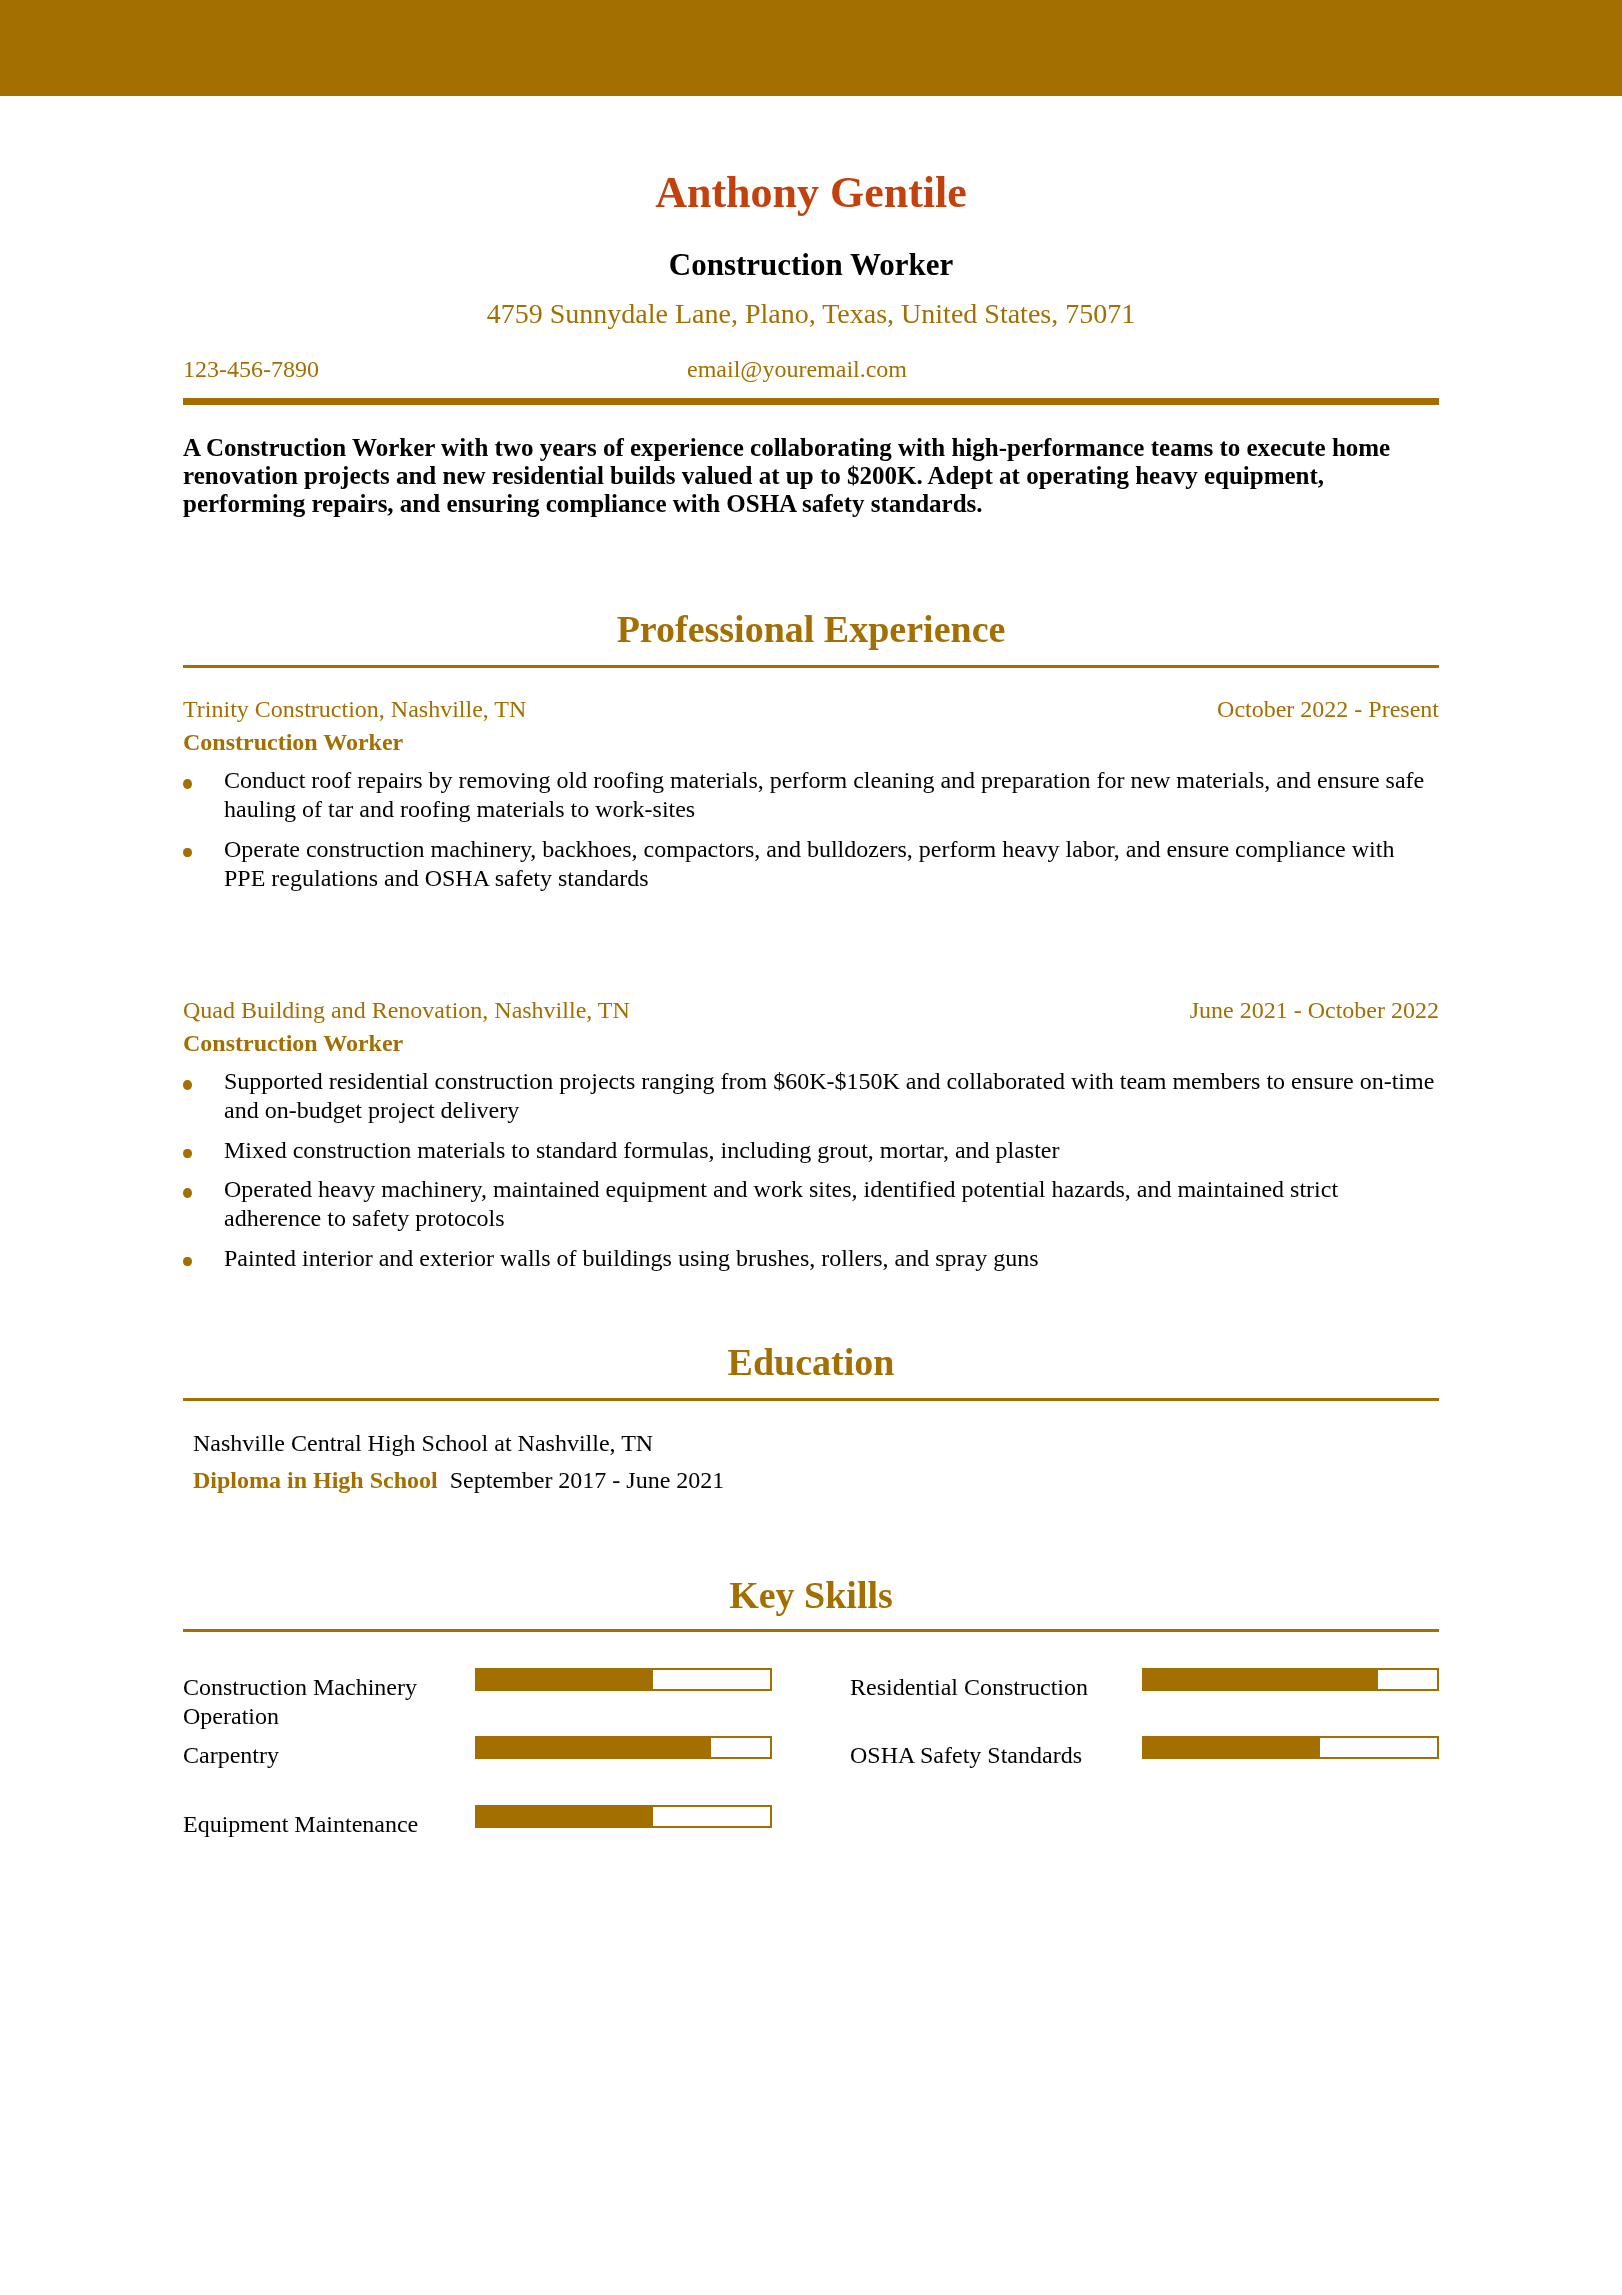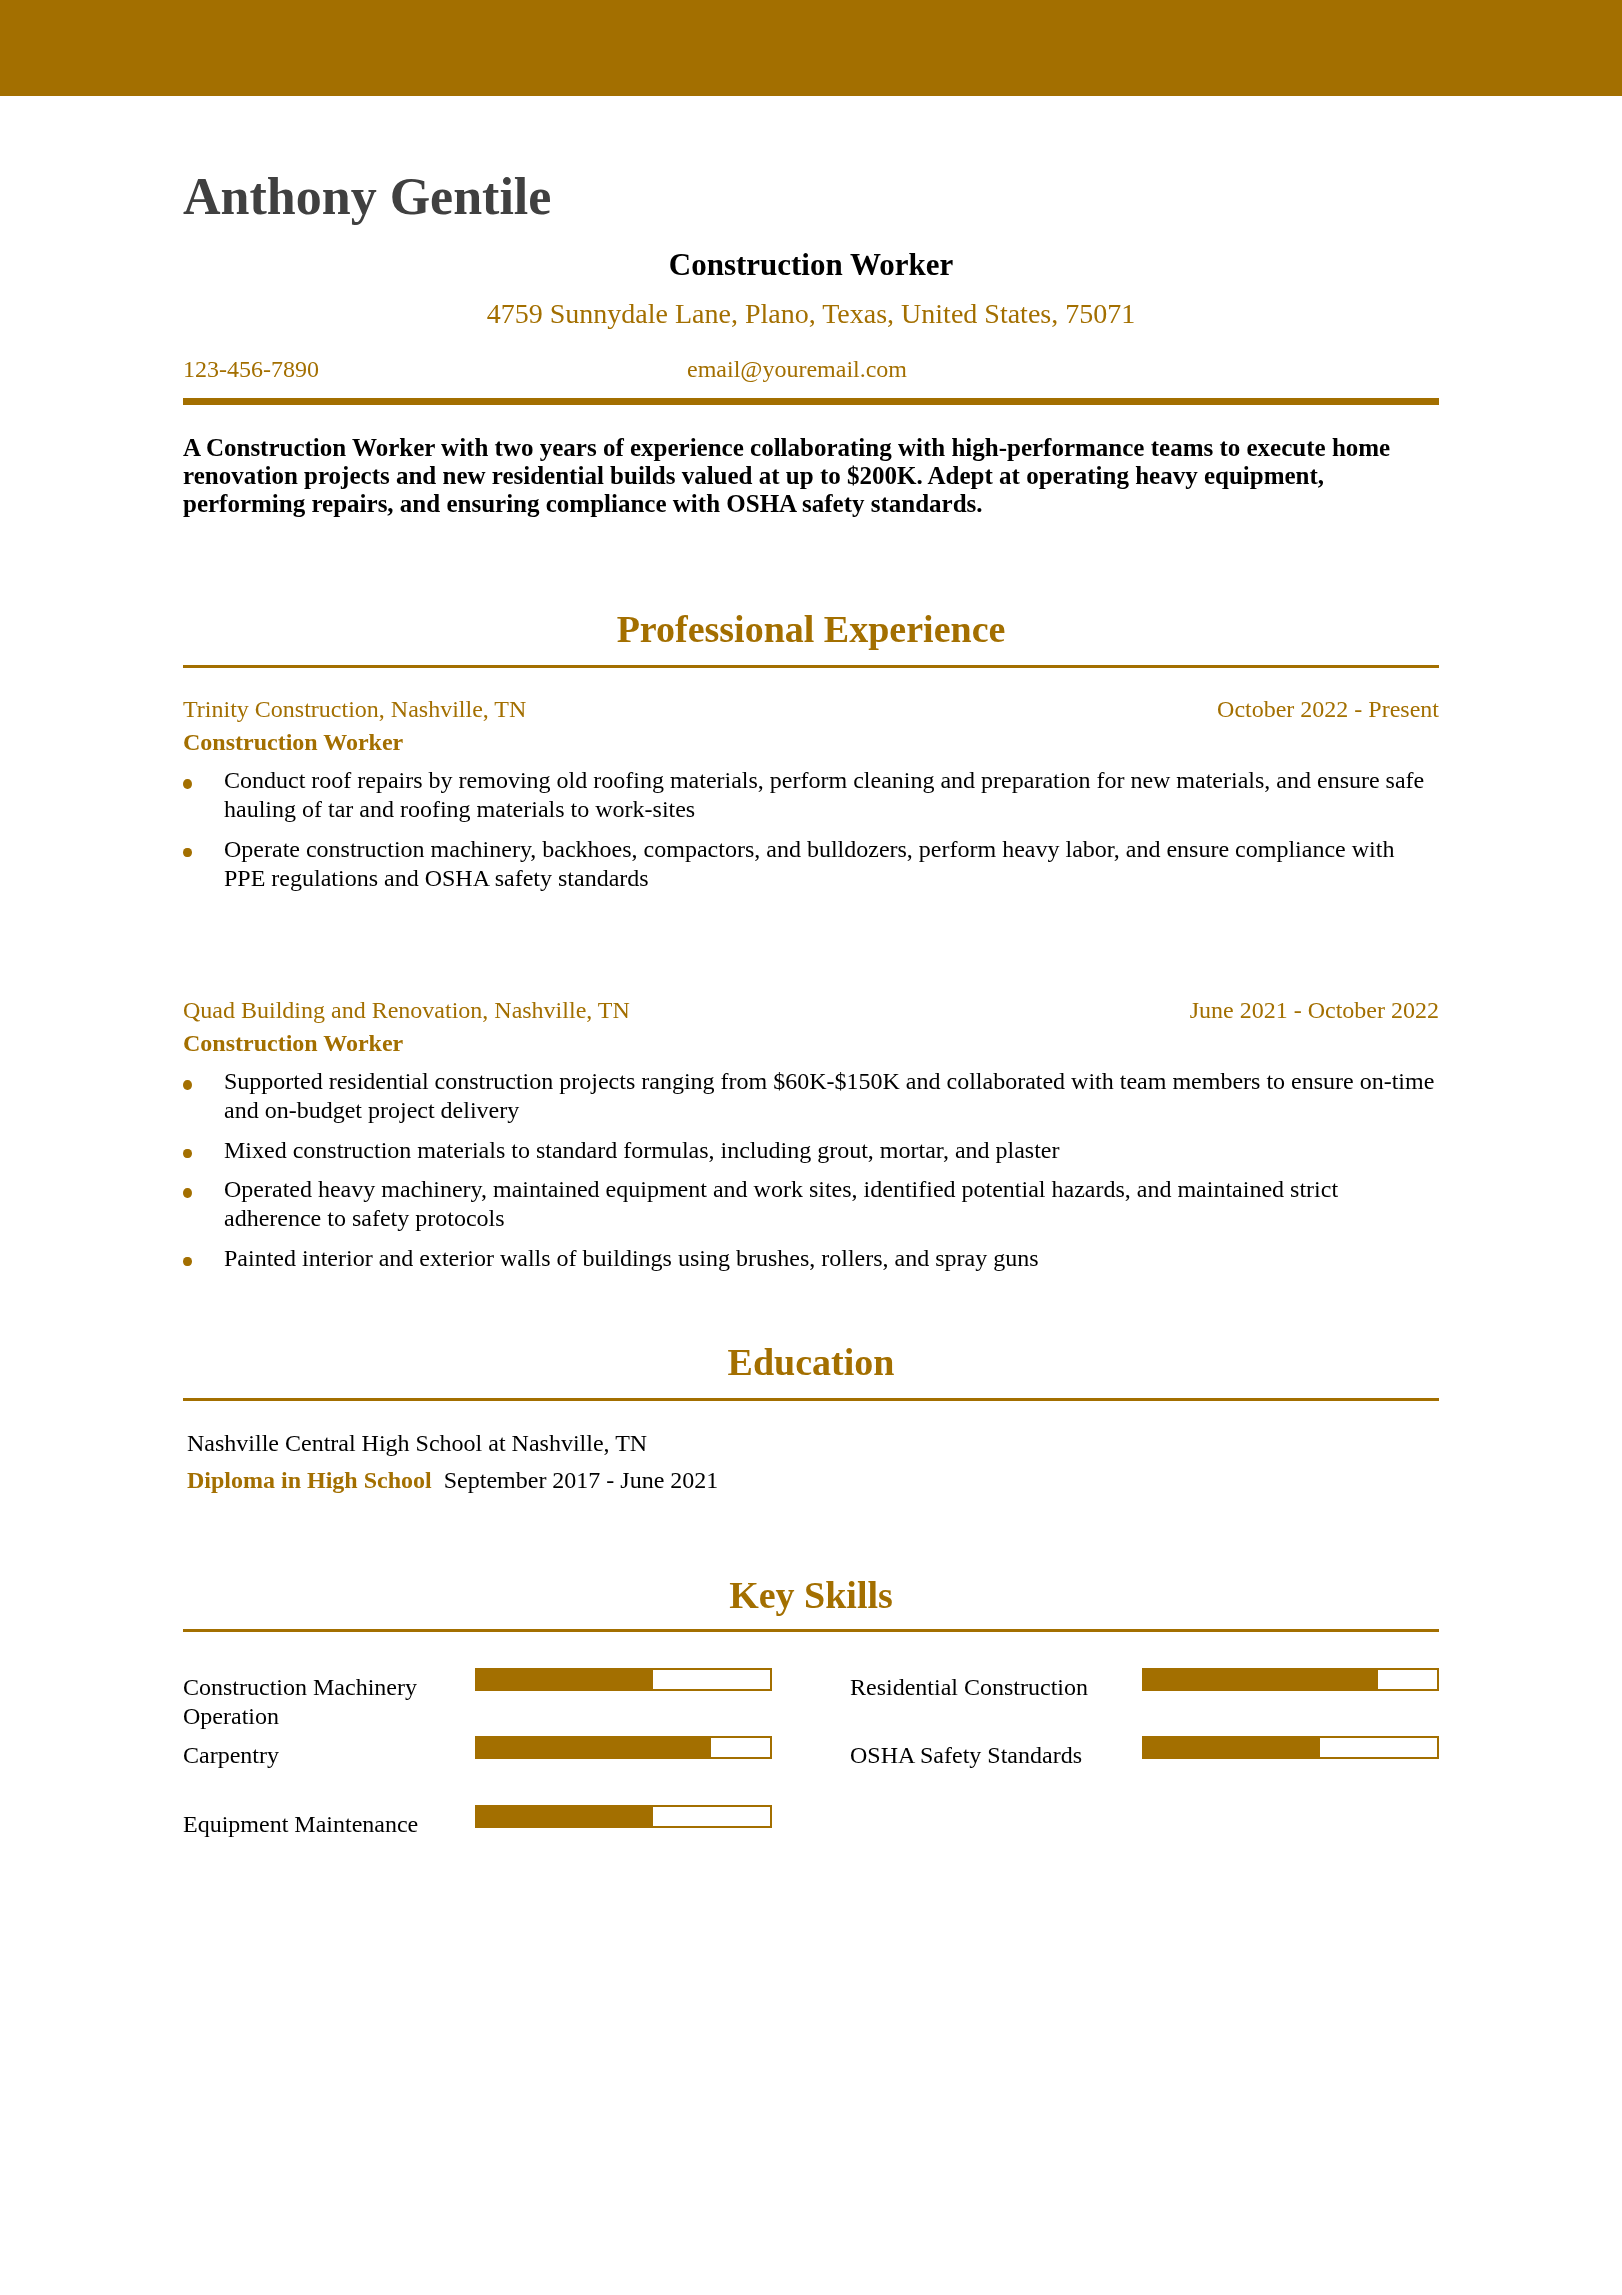--- a/index.html
+++ b/index.html
@@ -1,40 +1,40 @@
 <!DOCTYPE html>
 <html style="font-size:10.5px"><head>
 <meta charset="utf-8">
 <style>
   html, body { margin: 0; padding: 0; background: #ffffff; }
   body { width: 1622px; height: 2295px; position: relative; overflow: hidden;
          font-family: "Liberation Serif", "DejaVu Serif", serif; color: #111; }
   .band { position: absolute; left: 0; top: 0; width: 1622px; height: 96px; background: #A36F00; }
   .page { position: absolute; left: 183px; top: 0; width: 1256px; }
-  .name { position: absolute; top: 171px; left: 0; width: 1256px; text-align: left;
-          font-size: 52px; font-weight: bold; color: #404040; line-height: 1; }
+  .name { position: absolute; top: 171px; left: 0; width: 1256px; text-align: center;
+          font-size: 44px; font-weight: bold; color: #c2410c; line-height: 1; }
   .jobtitle { position: absolute; top: 249px; left: 0; width: 1256px; text-align: center;
           font-size: 31px; font-weight: bold; color: #000; line-height: 1; }
   .address { position: absolute; top: 300px; left: 0; width: 1256px; text-align: center;
           font-size: 28px; color: #A36F00; line-height: 1; }
   .phone { position: absolute; top: 357px; left: 0; font-size: 24px; color: #A36F00; line-height: 1; }
   .email { position: absolute; top: 357px; left: 504px; font-size: 24px; color: #A36F00; line-height: 1; }
   .thickrule { position: absolute; top: 398px; left: 0; width: 1256px; height: 6.5px; background: #A36F00; }
   .summary { position: absolute; top: 434px; left: 0; width: 1256px; font-size: 25px; font-weight: bold;
           line-height: 28px; color: #000; }
   .section-title { position: absolute; left: 0; width: 1256px; text-align: center; font-size: 38px;
           font-weight: bold; color: #A36F00; line-height: 1; }
   .rule { position: absolute; left: 0; width: 1256px; height: 2.6px; background: #A36F00; }
   .job { position: absolute; left: 0; width: 1256px; }
   .job-head { display: flex; justify-content: space-between; font-size: 24px; color: #A36F00; line-height: 29px; }
   .job-role { font-size: 24px; font-weight: bold; color: #A36F00; line-height: 37px; }
   .bullets { list-style: none; margin: 5.2px 0 0 0; padding: 0; }
   .bullets li { position: relative; padding-left: 41px; font-size: 24px; line-height: 29px; color: #000; margin-bottom: 10.5px; }
   .bullets li .dot { position: absolute; left: 0; top: 13px; width: 8.5px; height: 9.8px; border-radius: 50%; background: #A36F00; }
-  .edu { position: absolute; left: 4px; width: 1256px; font-size: 24px; line-height: 37px; color: #000; }
+  .edu { position: absolute; left: 10px; width: 1256px; font-size: 24px; line-height: 37px; color: #000; }
   .edu .degree { font-weight: bold; color: #A36F00; margin-right: 12px; }
   .skill { position: absolute; width: 589px; }
   .skill-label { position: absolute; left: 0; top: 0; width: 262px; font-size: 24px; line-height: 29px; color: #000; margin-top: 12px; }
   .skill-bar { position: absolute; left: 292px; top: 6.5px; width: 297px; height: 23.6px; box-sizing: border-box;
           border: 2.6px solid #A36F00; background: #fff; }
   .skill-fill { position: absolute; left: 0; top: 0; height: 100%; background: #A36F00; }
 </style>
 </head>
 <body>
 

